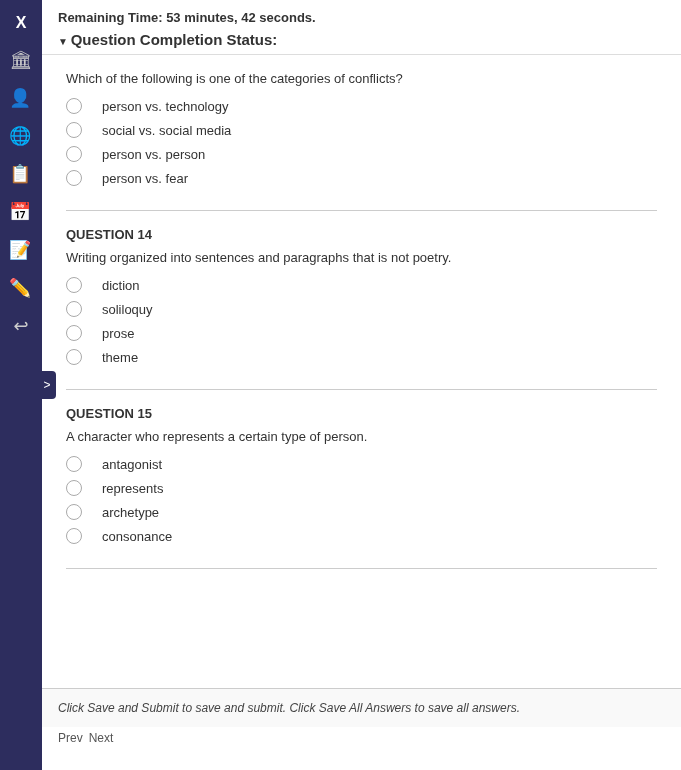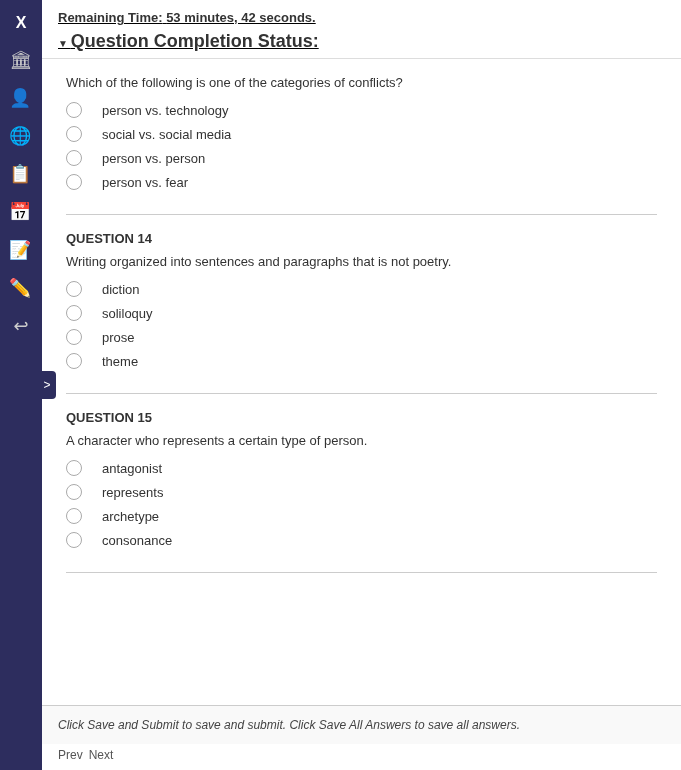--- a/index.html
+++ b/index.html
@@ -72,32 +72,31 @@
       display: flex;
       flex-direction: column;
       overflow-y: auto;
       position: relative;
     }
 
     .top-bar {
       padding: 10px 16px 6px 16px;
       border-bottom: 1px solid #ddd;
       background: #fff;
-      text-decoration: underline;
     }
     .remaining-time {
       font-size: 13px;
       color: #333;
     }
     .remaining-time span {
       font-weight: bold;
     }
     .completion-status {
       margin-top: 6px;
-      font-size: 18px;
+      font-size: 15px;
       font-weight: bold;
       color: #333;
     }
     .completion-status::before {
       content: '▼ ';
       font-size: 10px;
     }
 
     .questions-area {
       padding: 0 24px;
@@ -146,21 +145,21 @@
     .footer-bar {
       background: #f9f9f9;
       border-top: 1px solid #ccc;
       padding: 12px 16px;
       font-size: 12px;
       font-style: italic;
       color: #444;
     }
 
     .bottom-nav {
-      padding: 4px 16px 8px 16px;
+      padding: 4px 16px 25px 16px;
       font-size: 12px;
       color: #555;
       display: flex;
       gap: 6px;
     }
   </style>
 </head>
 <body>
 
 <div class="sidebar">

